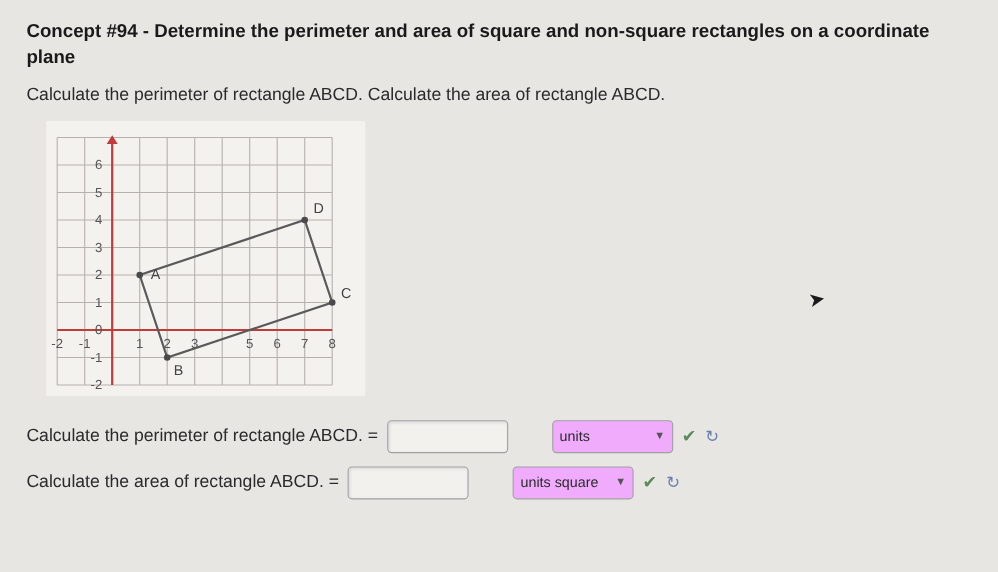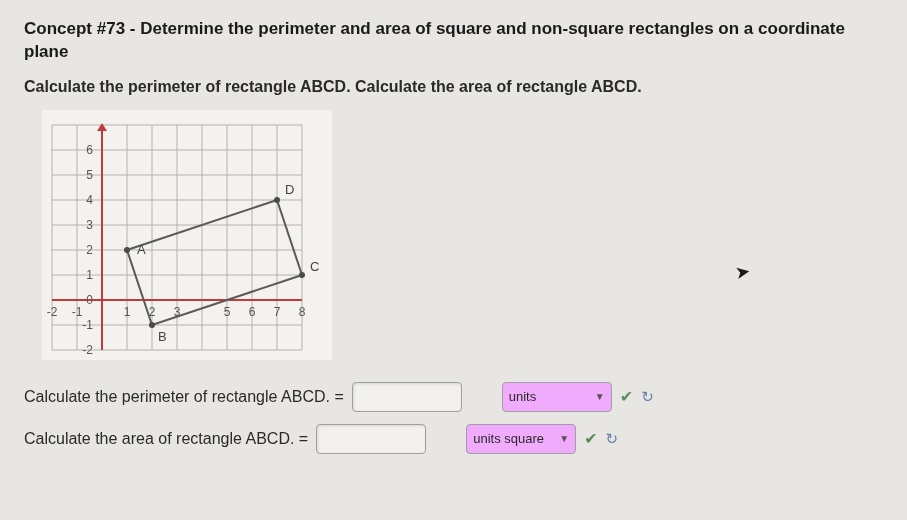--- a/index.html
+++ b/index.html
@@ -14,21 +14,21 @@
   }
   h2 {
     font-size: 17px;
     font-weight: bold;
     color: #1a1a1a;
     margin-bottom: 14px;
     line-height: 1.35;
   }
   .prompt {
     font-size: 16px;
-    font-weight: bold;
+    font-weight: normal;
     margin-bottom: 14px;
   }
   .grid-wrap {
     margin-left: 18px;
     margin-bottom: 22px;
   }
   svg.grid {
     background: #f4f2ef;
     display: block;
   }
@@ -80,21 +80,21 @@
     left: 735px;
     top: 261px;
     font-size: 18px;
     color: #1a1a1a;
     transform: rotate(-10deg);
   }
 </style>
 </head>
 <body>
 
-<h2>Concept #73 - Determine the perimeter and area of square and non-square rectangles on a coordinate plane</h2>
+<h2>Concept #94 - Determine the perimeter and area of square and non-square rectangles on a coordinate plane</h2>
 <p class="prompt">Calculate the perimeter of rectangle ABCD. Calculate the area of rectangle ABCD.</p>
 
 <div class="grid-wrap">
 <svg class="grid" id="grid-svg" width="290" height="250" viewBox="0 0 290 250">
       <line x1="10" x2="10" y1="15" y2="240" stroke="#b5b2ae" stroke-width="1"></line>
       <line x1="35" x2="35" y1="15" y2="240" stroke="#b5b2ae" stroke-width="1"></line>
       <line x1="60" x2="60" y1="15" y2="240" stroke="#b5b2ae" stroke-width="1"></line>
       <line x1="85" x2="85" y1="15" y2="240" stroke="#b5b2ae" stroke-width="1"></line>
       <line x1="110" x2="110" y1="15" y2="240" stroke="#b5b2ae" stroke-width="1"></line>
       <line x1="135" x2="135" y1="15" y2="240" stroke="#b5b2ae" stroke-width="1"></line>

